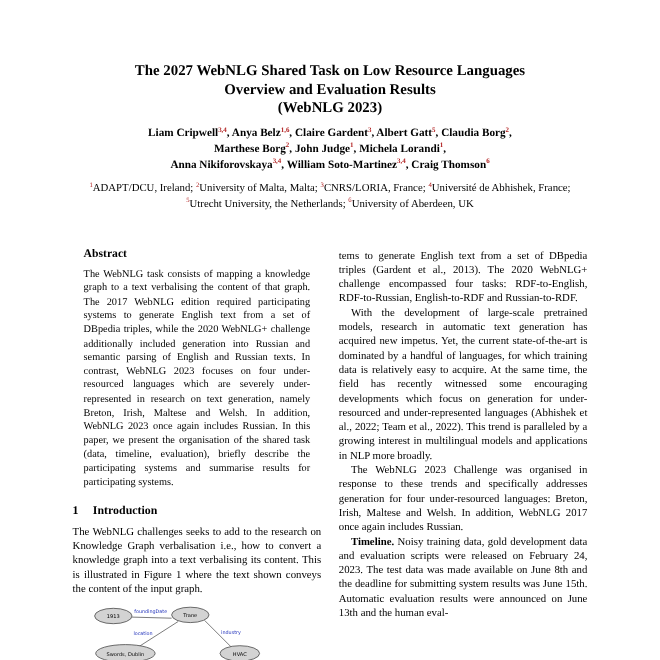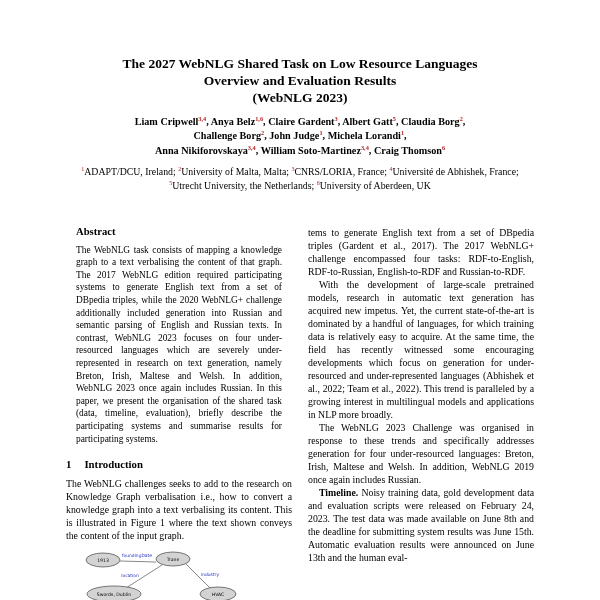--- a/index.html
+++ b/index.html
@@ -46,21 +46,21 @@
 
   <div class="authors">
     <div class="author-line">
       <span class="au"><span>Liam Cripwell</span><sup>3,4</sup><span>,</span></span>
       <span class="au"><span>Anya Belz</span><sup>1,6</sup><span>,</span></span>
       <span class="au"><span>Claire Gardent</span><sup>3</sup><span>,</span></span>
       <span class="au"><span>Albert Gatt</span><sup>5</sup><span>,</span></span>
       <span class="au"><span>Claudia Borg</span><sup>2</sup><span>,</span></span>
     </div>
     <div class="author-line">
-      <span class="au"><span>Challenge Borg</span><sup>2</sup><span>,</span></span>
+      <span class="au"><span>Marthese Borg</span><sup>2</sup><span>,</span></span>
       <span class="au"><span>John Judge</span><sup>1</sup><span>,</span></span>
       <span class="au"><span>Michela Lorandi</span><sup>1</sup><span>,</span></span>
     </div>
     <div class="author-line">
       <span class="au"><span>Anna Nikiforovskaya</span><sup>3,4</sup><span>,</span></span>
       <span class="au"><span>William Soto-Martinez</span><sup>3,4</sup><span>,</span></span>
       <span class="au"><span>Craig Thomson</span><sup>6</sup><span></span></span>
     </div>
   </div>
 
@@ -103,20 +103,20 @@
           <text class="nlabel" x="46" y="48">Swords, Dublin</text>
           <text class="nlabel" x="150" y="48">HVAC</text>
           <text class="elabel" x="69" y="9">foundingDate</text>
           <text class="elabel" x="62" y="29">location</text>
           <text class="elabel" x="142" y="28">industry</text>
         </svg>
       </div>
     </div>
 
     <div class="col right bodytext">
-      <p class="noindent">tems to generate English text from a set of DBpedia triples (Gardent et al., 2017). The 2017 WebNLG+ challenge encompassed four tasks: RDF-to-English, RDF-to-Russian, English-to-RDF and Russian-to-RDF.</p>
+      <p class="noindent">tems to generate English text from a set of DBpedia triples (Gardent et al., 2013). The 2020 WebNLG+ challenge encompassed four tasks: RDF-to-English, RDF-to-Russian, English-to-RDF and Russian-to-RDF.</p>
       <p>With the development of large-scale pretrained models, research in automatic text generation has acquired new impetus. Yet, the current state-of-the-art is dominated by a handful of languages, for which training data is relatively easy to acquire. At the same time, the field has recently witnessed some encouraging developments which focus on generation for under-resourced and under-represented languages (Abhishek et al., 2022; Team et al., 2022). This trend is paralleled by a growing interest in multilingual models and applications in NLP more broadly.</p>
-      <p>The WebNLG 2023 Challenge was organised in response to these trends and specifically addresses generation for four under-resourced languages: Breton, Irish, Maltese and Welsh. In addition, WebNLG 2019 once again includes Russian.</p>
+      <p>The WebNLG 2023 Challenge was organised in response to these trends and specifically addresses generation for four under-resourced languages: Breton, Irish, Maltese and Welsh. In addition, WebNLG 2017 once again includes Russian.</p>
       <p><span class="run-in">Timeline.</span> <span>Noisy training data, gold development data and evaluation scripts were released on February 24, 2023. The test data was made available on June 8th and the deadline for submitting system results was June 15th. Automatic evaluation results were announced on June 13th and the human eval-</span></p>
     </div>
 
   </div>
 </div>
 
 </body></html>

